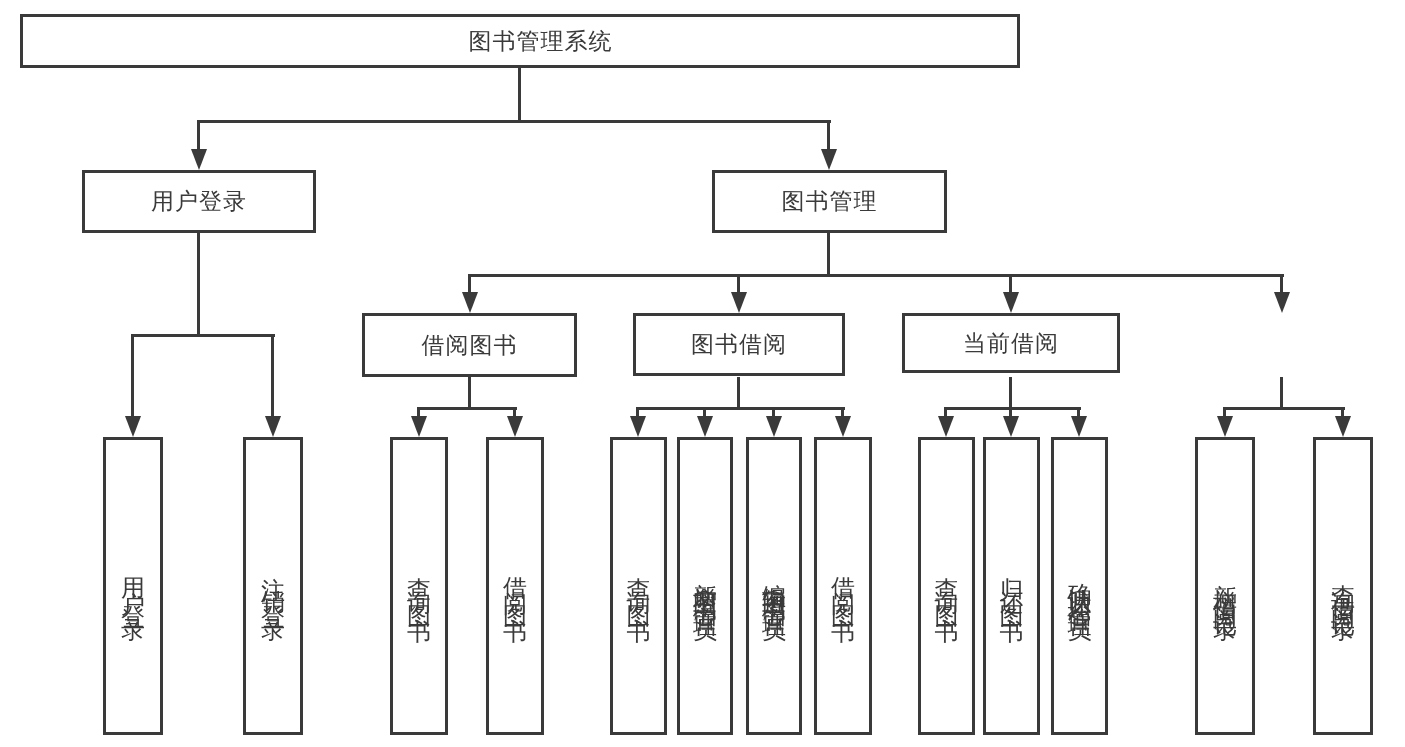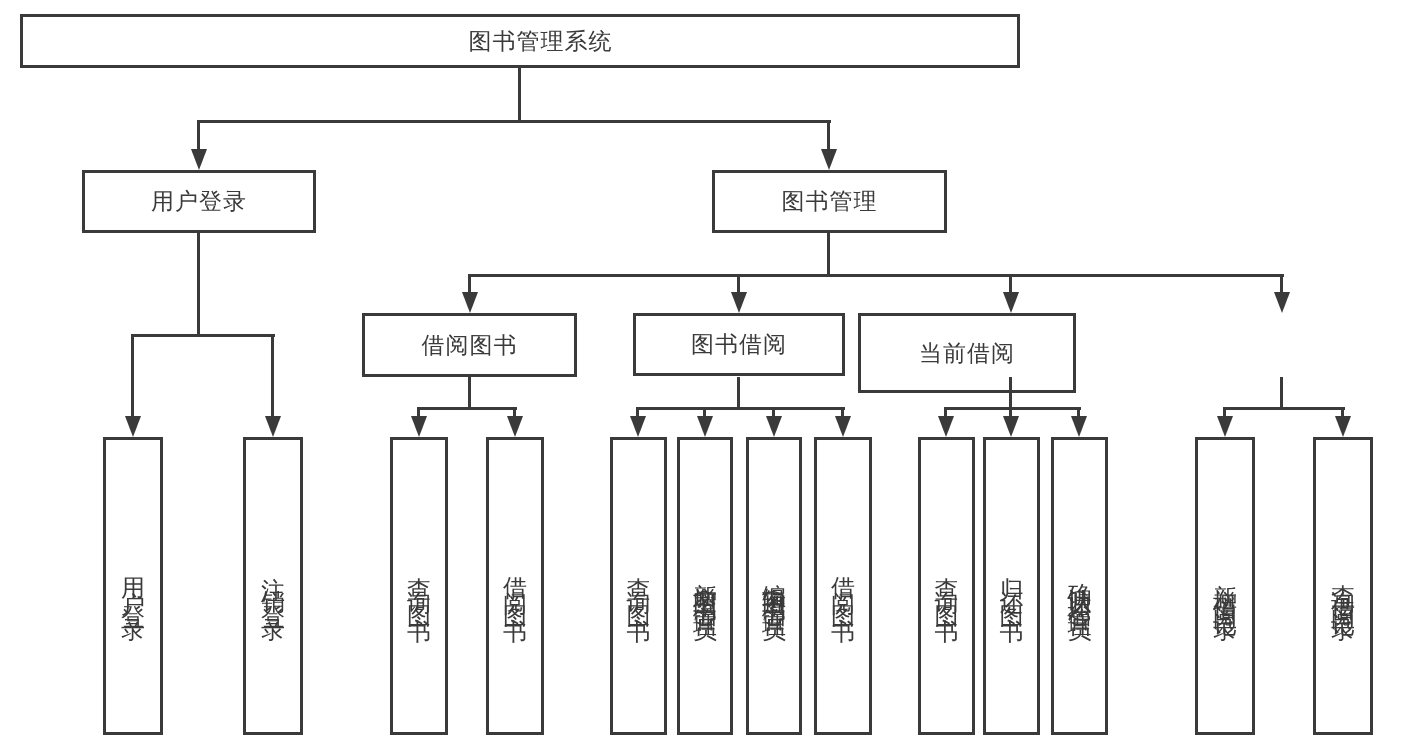--- a/index.html
+++ b/index.html
@@ -73,21 +73,21 @@
   <div class="box h" style="left:712px;top:170px;width:235px;height:63px;">
     <span>图书管理</span>
   </div>
 
   <div class="box h" style="left:362px;top:313px;width:215px;height:64px;">
     <span>借阅图书</span>
   </div>
   <div class="box h" style="left:633px;top:313px;width:212px;height:63px;">
     <span>图书借阅</span>
   </div>
-  <div class="box h" style="left:858px;top:313px;width:218px;height:80px;">
+  <div class="box h" style="left:902px;top:313px;width:218px;height:60px;">
     <span>当前借阅</span>
   </div>
 
   <div class="box v" style="left:103px;width:60px;">
     <span class="vtext ls4">用户登录</span>
   </div>
   <div class="box v" style="left:243px;width:60px;">
     <span class="vtext ls4">注销登录</span>
   </div>
 

